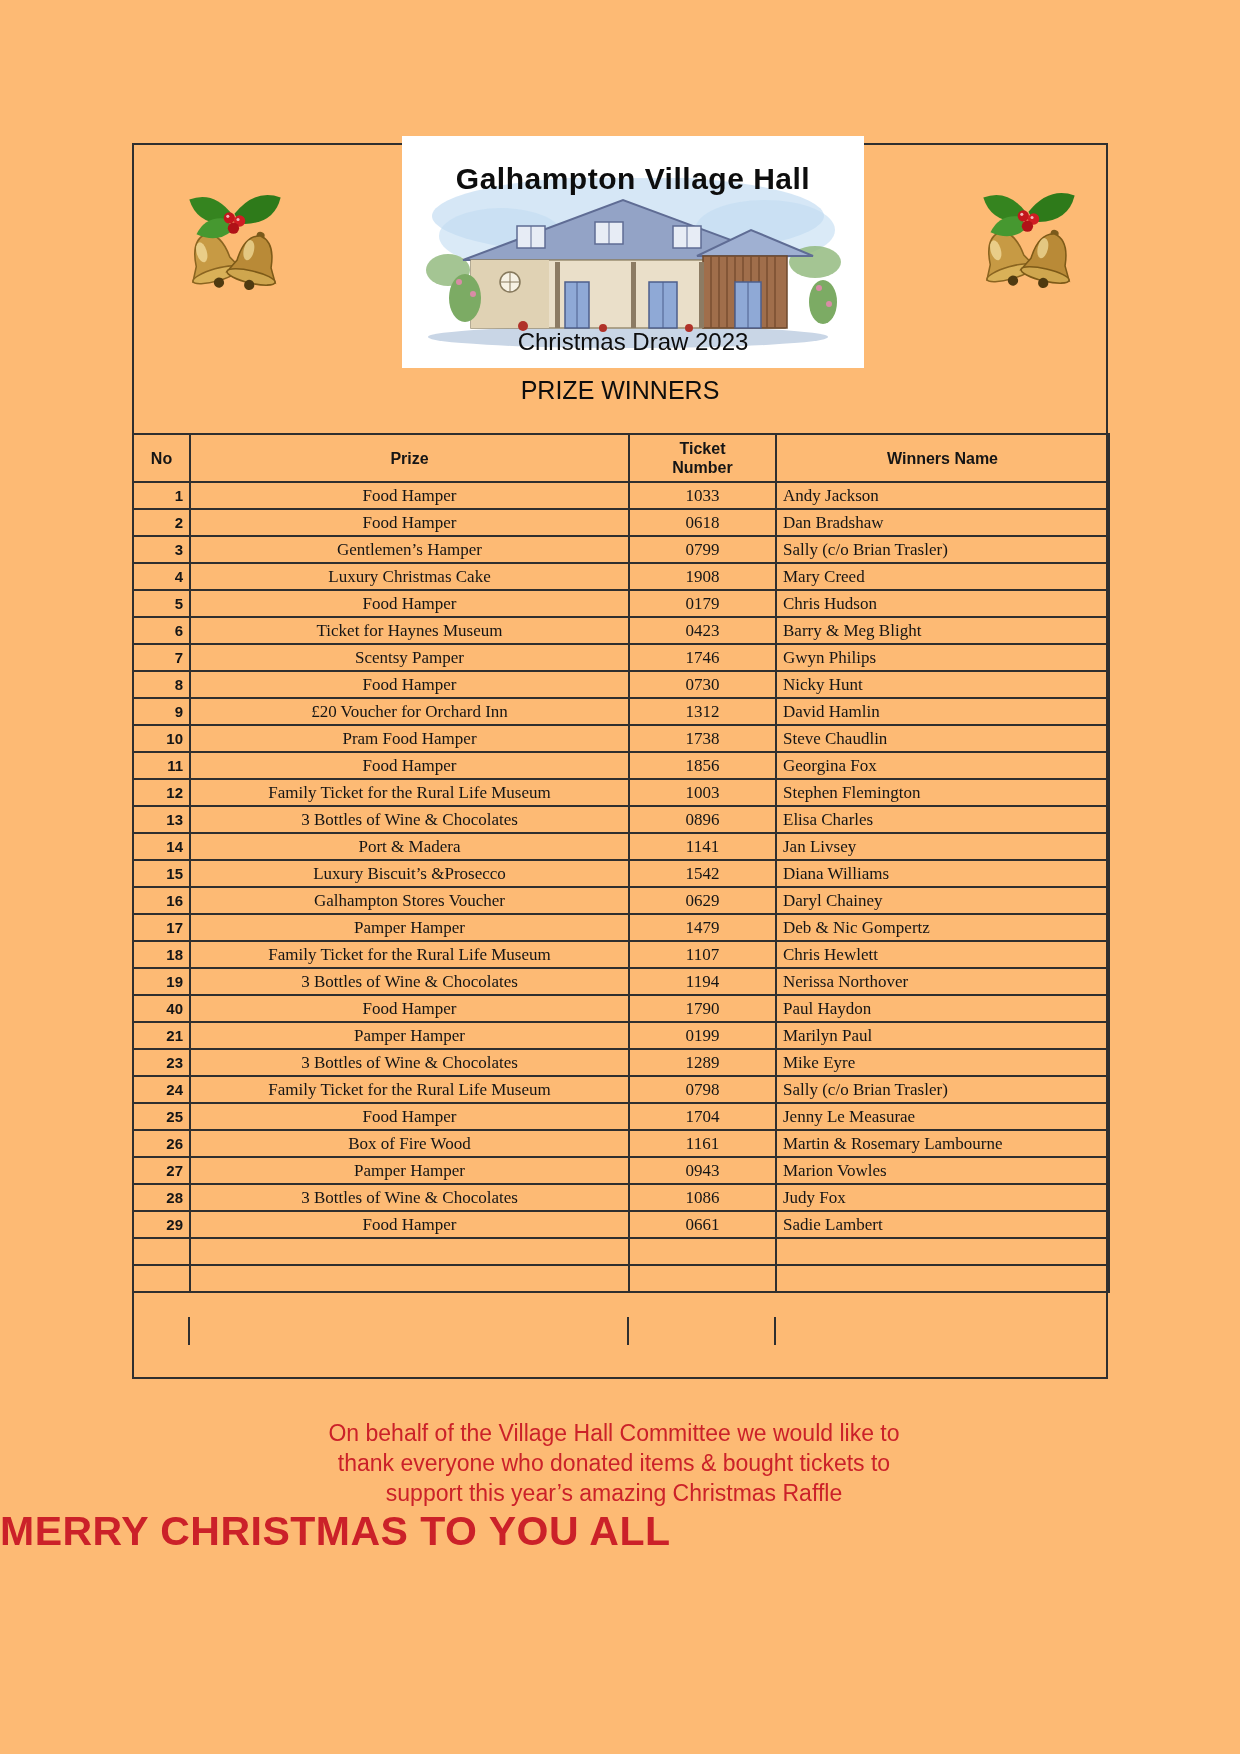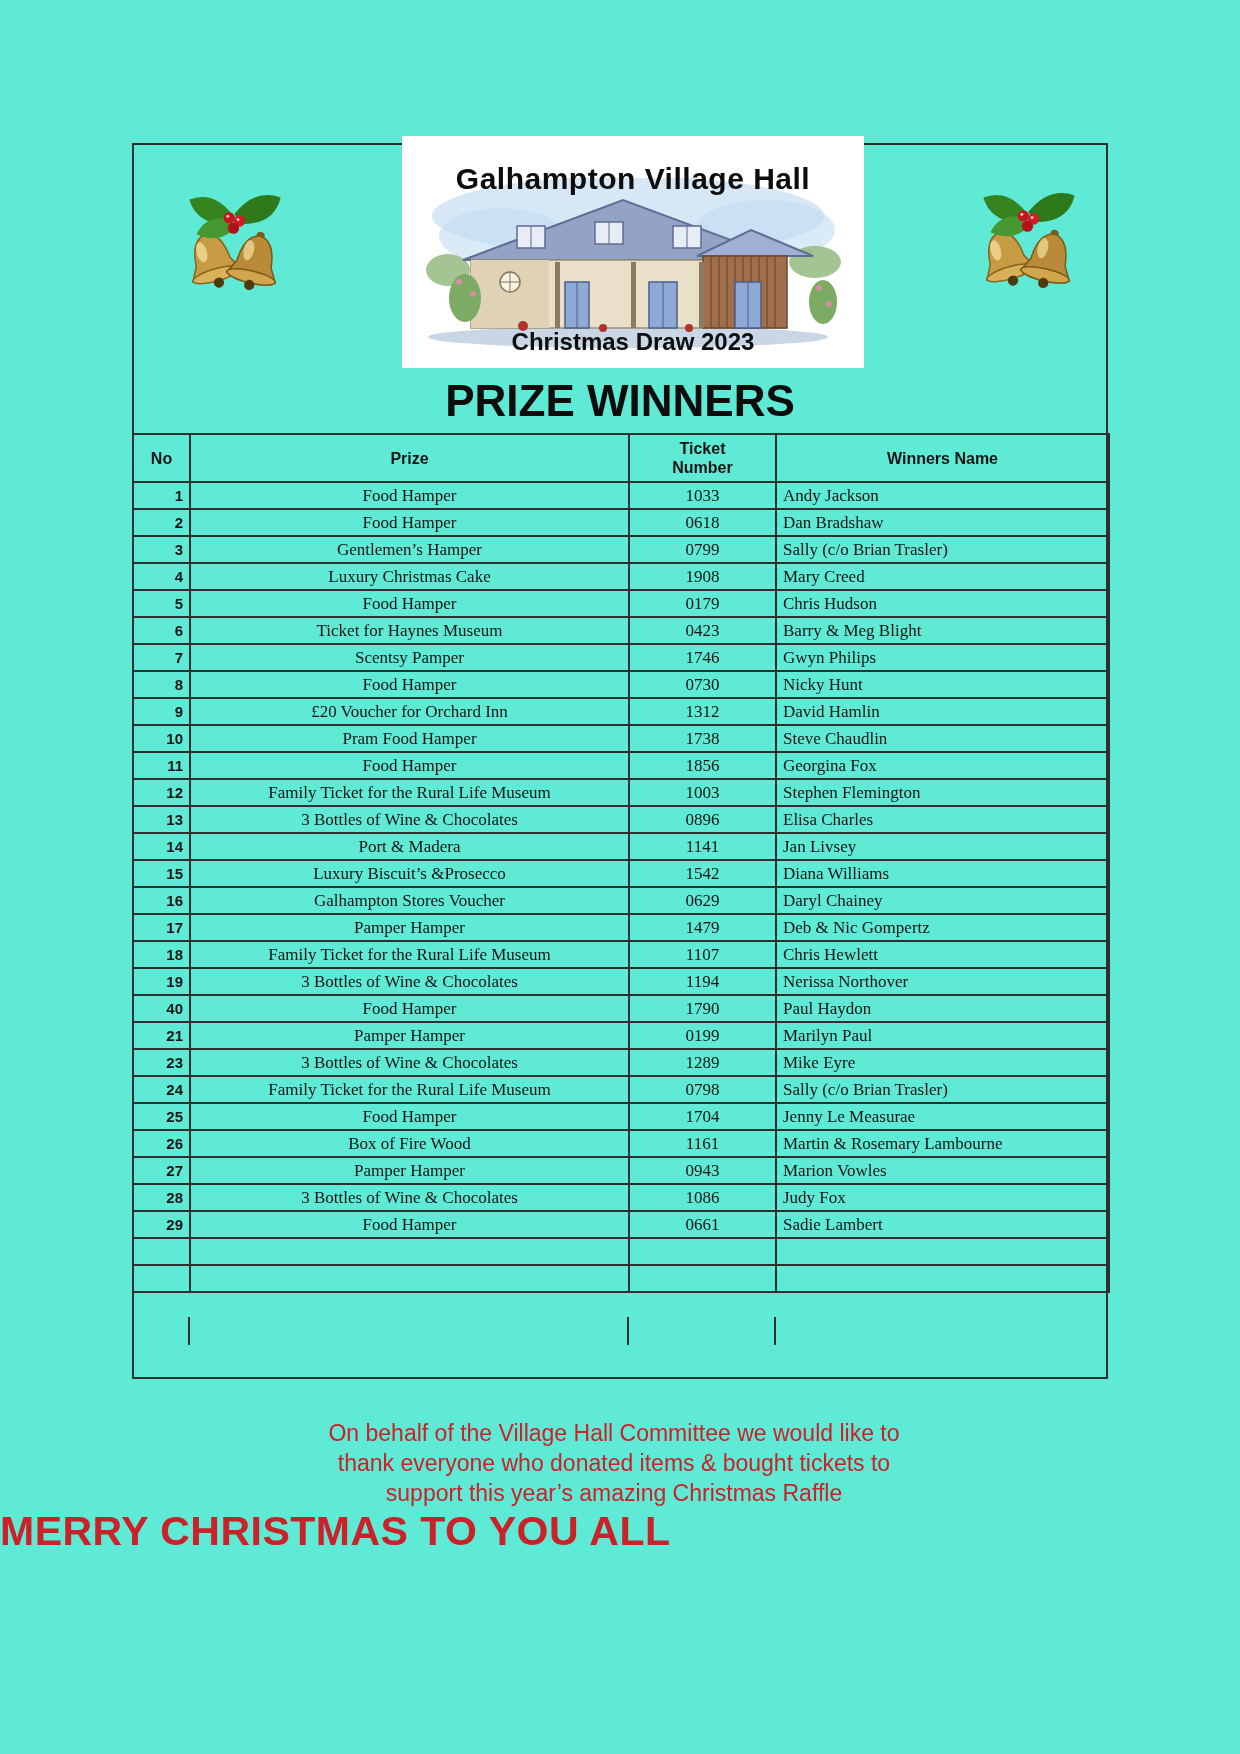--- a/index.html
+++ b/index.html
@@ -1,19 +1,19 @@
 <!DOCTYPE html>
 <html><head>
 <meta charset="utf-8">
 <style>
   html,body{margin:0;padding:0;background:#ffffff;}
   .page{
     position:relative;
     width:1240px;height:1754px;
-    background:#5eead4;
+    background:#fdba74;
     font-family:"Liberation Sans", sans-serif;
     color:#151515;
     overflow:hidden;
   }
   .outer-box{
     position:absolute;
     left:132px;top:143px;
     width:976px;height:1236px;
     border:2px solid #2f2f2f;
     box-sizing:border-box;
@@ -38,29 +38,29 @@
   }
   .house-svg{
     position:absolute;
     left:11px;top:42px;
     width:440px;height:170px;
     z-index:1;
   }
   .doc-subtitle{
     position:absolute;
     left:0;top:192px;width:100%;
-    font-size:24px;font-weight:bold;
+    font-size:24px;font-weight:normal;
     color:#0d0d0d;
     z-index:2;
   }
   .section-heading{
     position:absolute;
     left:132px;top:376px;width:976px;
     text-align:center;
-    font-size:44px;font-weight:bold;
+    font-size:25px;font-weight:normal;
     color:#0d0d0d;
   }
   table.winners{
     position:absolute;
     left:132px;top:433px;
     width:976px;
     border-collapse:collapse;
     table-layout:fixed;
   }
   table.winners th, table.winners td{

